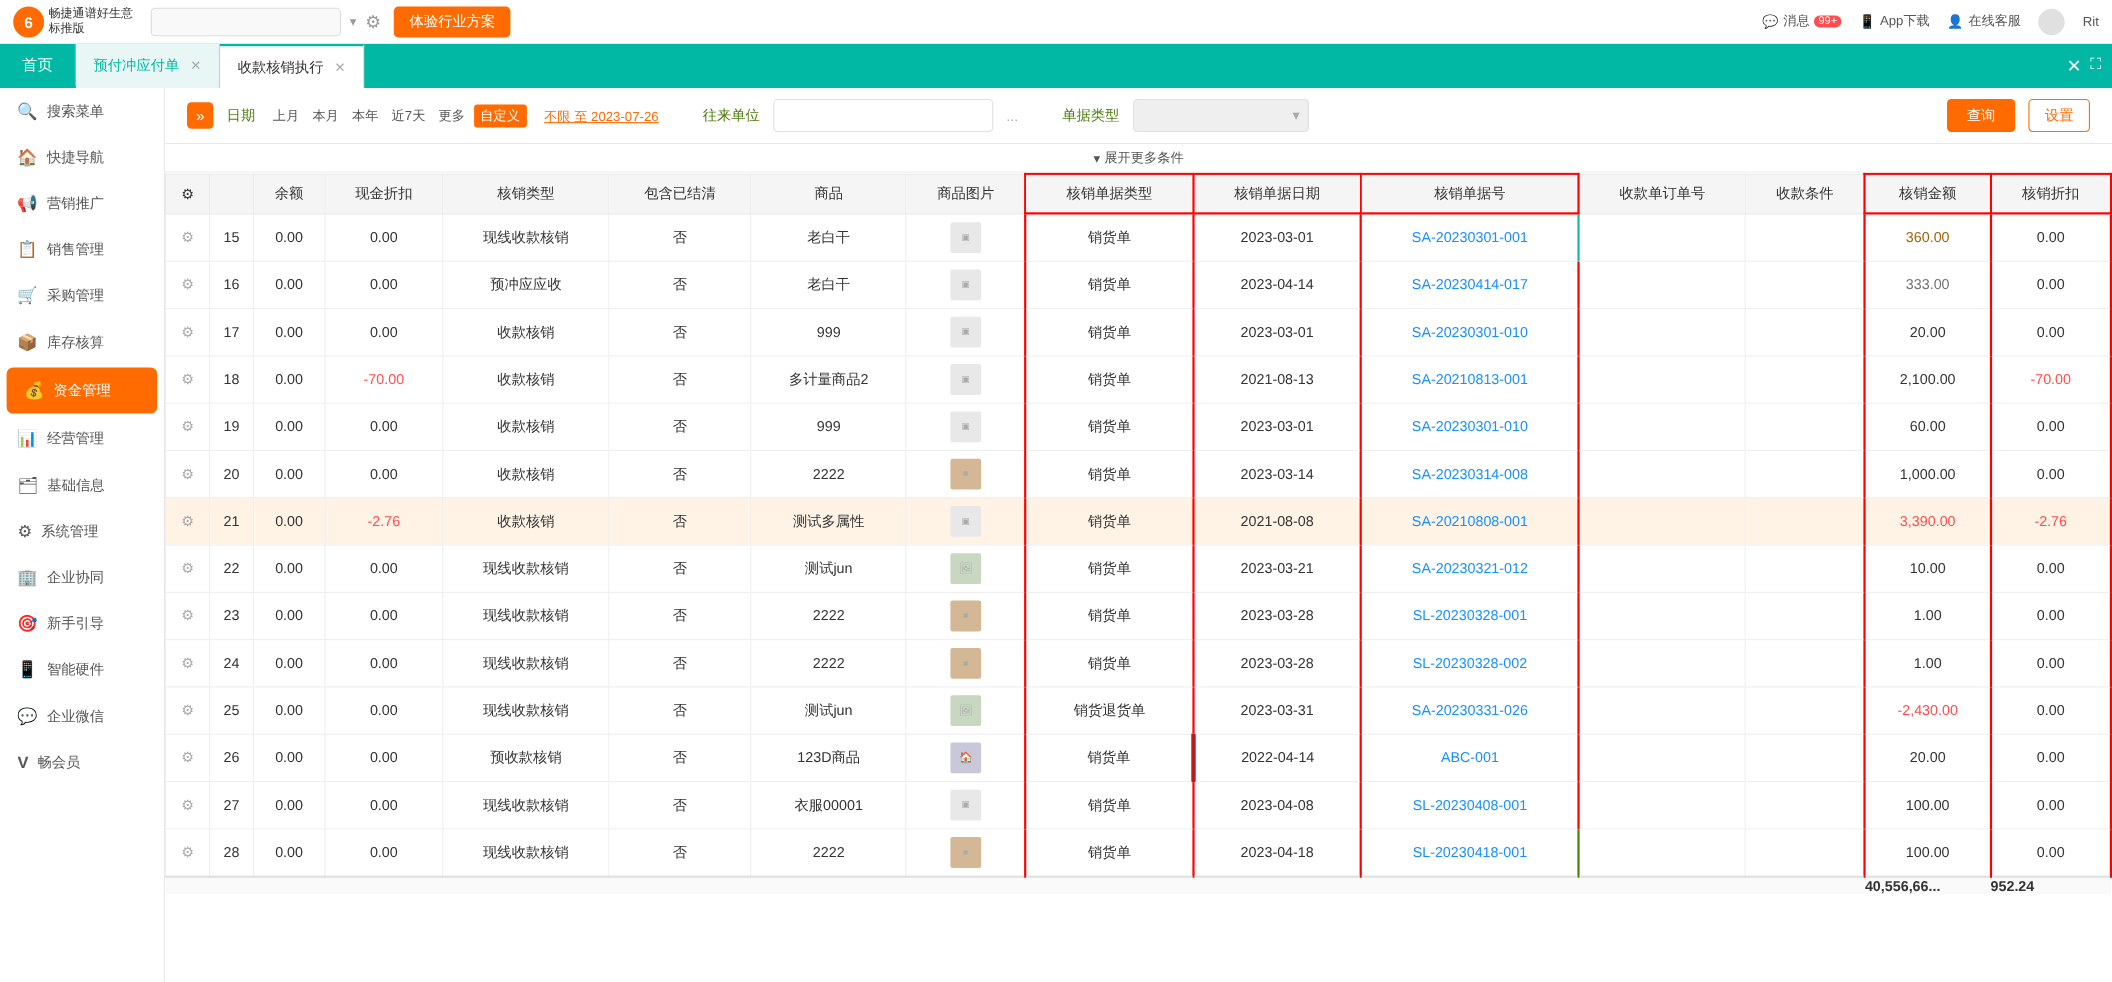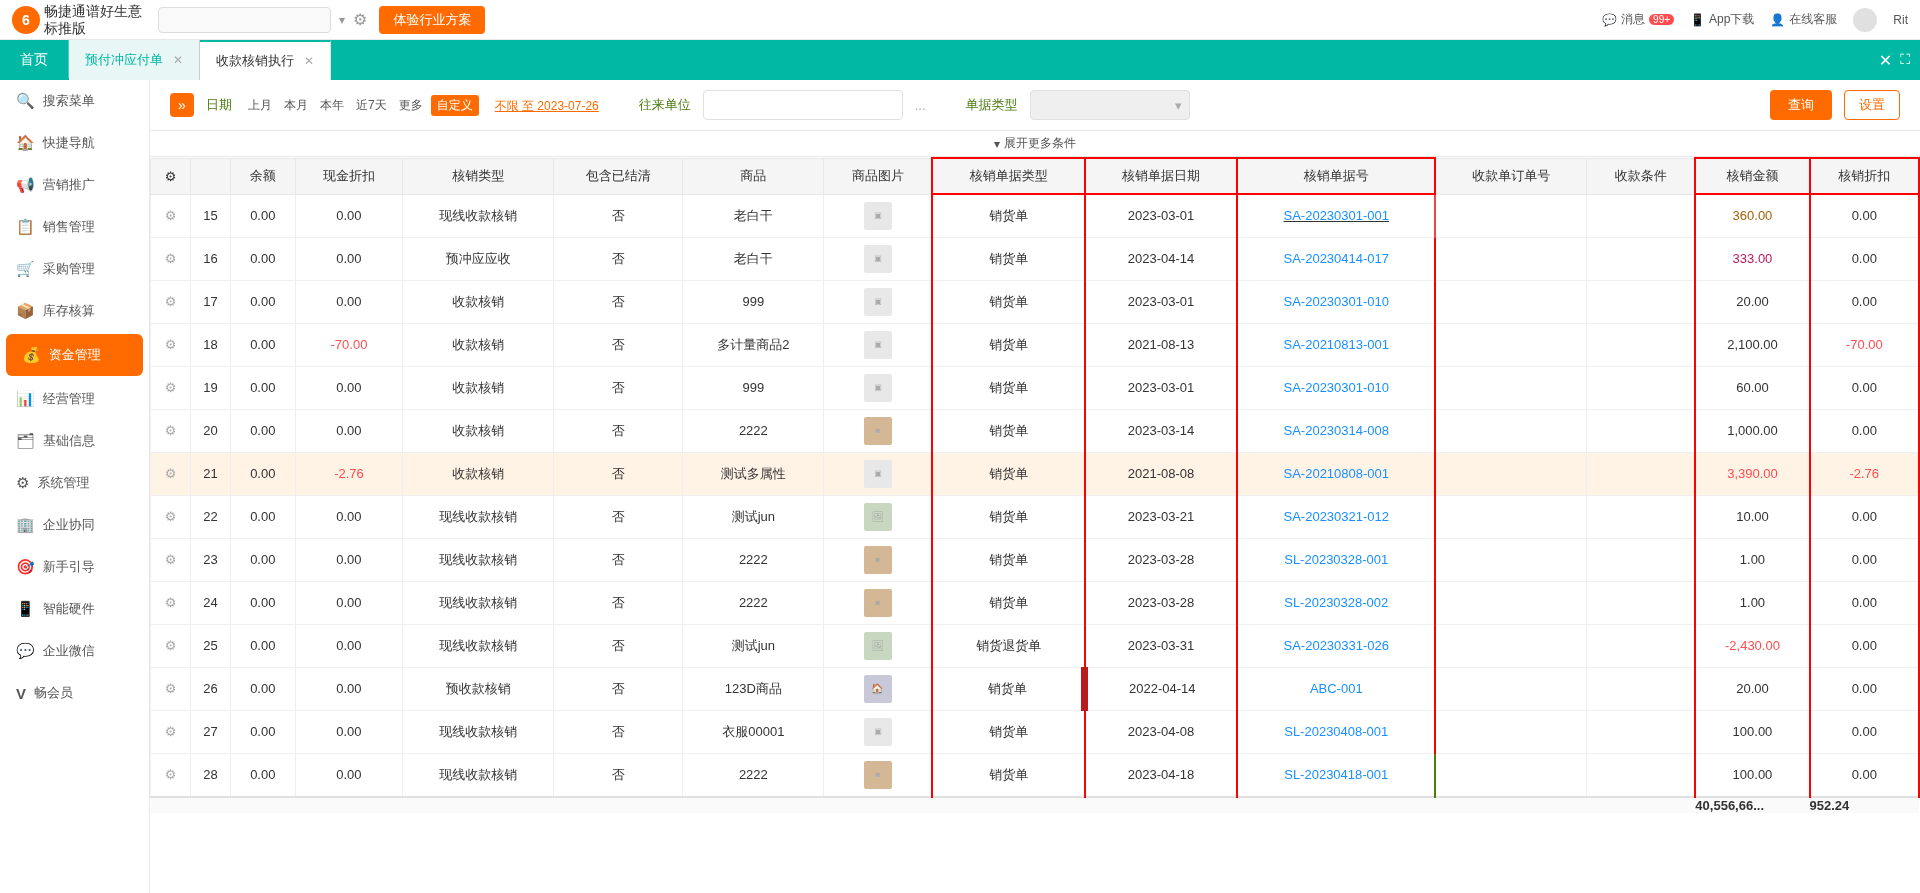--- a/index.html
+++ b/index.html
@@ -27,21 +27,21 @@
       background: #ff6b00;
       border-radius: 50%;
       display: flex;
       align-items: center;
       justify-content: center;
       color: white;
       font-size: 14px;
       font-weight: bold;
     }
     .logo-text {
-      font-size: 14px;
+      font-size: 11px;
       color: #333;
       line-height: 1.2;
     }
     .top-bar-input {
       flex: 0 0 160px;
       height: 26px;
       border: 1px solid #ddd;
       border-radius: 4px;
       padding: 0 8px;
       font-size: 12px;
@@ -580,41 +580,41 @@
       <td class="col-gear">⚙</td>
       <td>15</td>
       <td>0.00</td>
       <td style="color:#333">0.00</td>
       <td>现线收款核销</td>
       <td>否</td>
       <td>老白干</td>
       <td><div class="img-thumb" style="background:#e8e8e8;width:28px;height:28px;border-radius:2px;display:inline-flex;align-items:center;justify-content:center;color:#aaa;font-size:8px;">▣</div></td>
       <td style="border-left:2px solid red; border-right:2px solid red;">销货单</td>
       <td style="border-left:2px solid red; border-right:2px solid red;">2023-03-01</td>
-      <td style="border-left:2px solid red; border-right:2px solid #ef4444;text-decoration:underline;"><a class="link-text">SA-20230301-001</a></td>
+      <td style="border-left:2px solid red; border-right:2px solid #14b8a6;"><a class="link-text">SA-20230301-001</a></td>
       <td></td>
       <td></td>
       <td style="color:#a16207; border-left:2px solid red; border-right:2px solid red;">360.00</td>
       <td style="color:#333; border-left:2px solid red; border-right:2px solid red;">0.00</td>
     </tr>
             <tr>
       <td class="col-gear">⚙</td>
       <td>16</td>
       <td>0.00</td>
       <td style="color:#333">0.00</td>
       <td>预冲应应收</td>
       <td>否</td>
       <td>老白干</td>
       <td><div class="img-thumb" style="background:#e8e8e8;width:28px;height:28px;border-radius:2px;display:inline-flex;align-items:center;justify-content:center;color:#aaa;font-size:8px;">▣</div></td>
       <td style="border-left:2px solid red; border-right:2px solid red;">销货单</td>
       <td style="border-left:2px solid red; border-right:2px solid red;">2023-04-14</td>
       <td style="border-left:2px solid red; border-right:2px solid red;"><a class="link-text">SA-20230414-017</a></td>
       <td></td>
       <td></td>
-      <td style="color:#be185d; border-left:2px solid red; border-right:2px solid red;">333.00</td>
+      <td style="color:#737373; border-left:2px solid red; border-right:2px solid red;">333.00</td>
       <td style="color:#333; border-left:2px solid red; border-right:2px solid red;">0.00</td>
     </tr>
             <tr>
       <td class="col-gear">⚙</td>
       <td>17</td>
       <td>0.00</td>
       <td style="color:#333">0.00</td>
       <td>收款核销</td>
       <td>否</td>
       <td>999</td>
@@ -766,21 +766,21 @@
             <tr>
       <td class="col-gear">⚙</td>
       <td>26</td>
       <td>0.00</td>
       <td style="color:#333">0.00</td>
       <td>预收款核销</td>
       <td>否</td>
       <td>123D商品</td>
       <td><div class="img-thumb" style="background:#c8c8d8;width:28px;height:28px;border-radius:2px;display:inline-flex;align-items:center;justify-content:center;font-size:10px;">🏠</div></td>
       <td style="border-left:2px solid red; border-right:2px solid red;">销货单</td>
-      <td style="border-left:7px solid #b91c1c; border-right:2px solid red;">2022-04-14</td>
+      <td style="border-left:4px solid #b91c1c; border-right:2px solid red;">2022-04-14</td>
       <td style="border-left:2px solid red; border-right:2px solid red;"><a class="link-text">ABC-001</a></td>
       <td></td>
       <td></td>
       <td style="color:#333; border-left:2px solid red; border-right:2px solid red;">20.00</td>
       <td style="color:#333; border-left:2px solid red; border-right:2px solid red;">0.00</td>
     </tr>
             <tr>
       <td class="col-gear">⚙</td>
       <td>27</td>
       <td>0.00</td>

